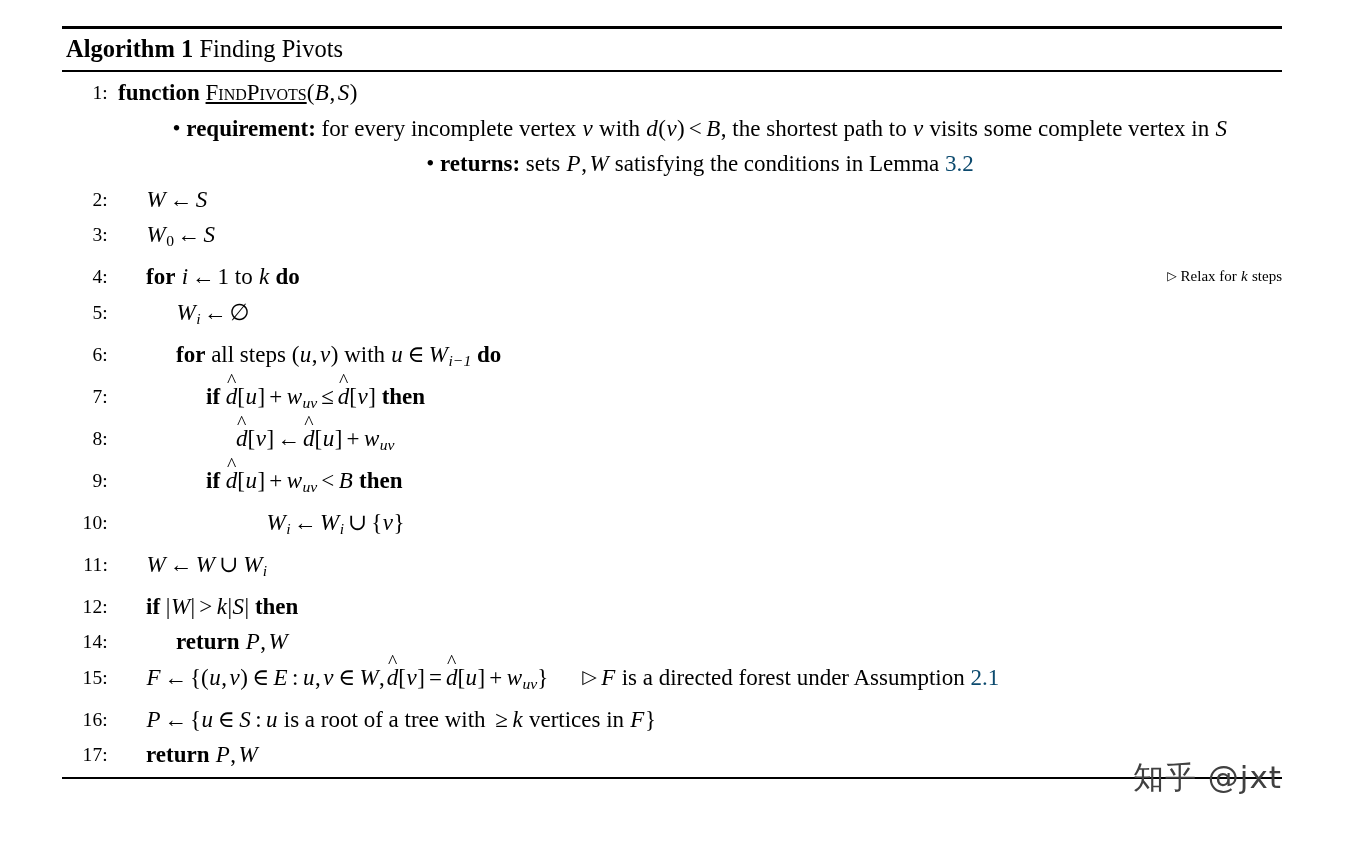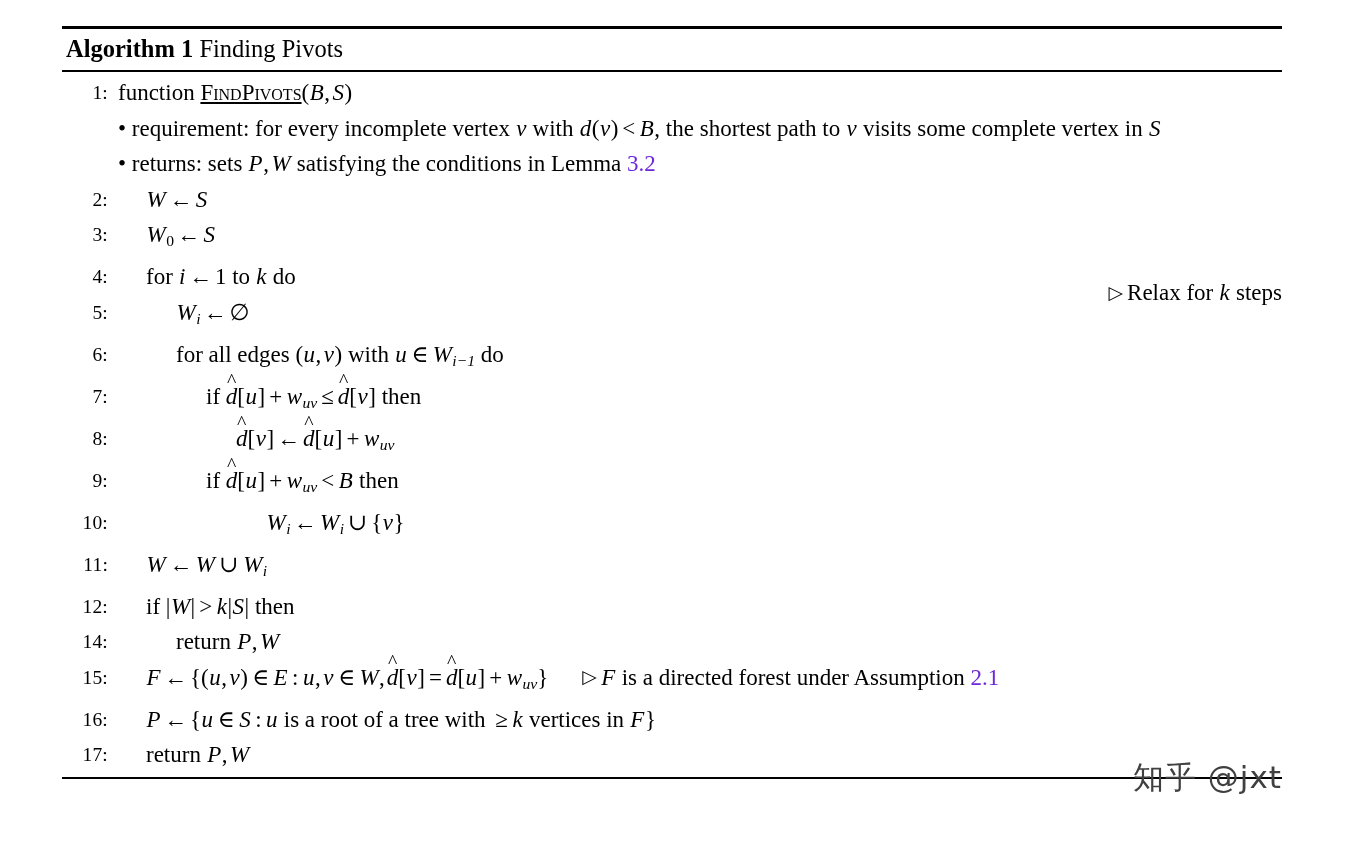--- a/index.html
+++ b/index.html
@@ -72,21 +72,21 @@
   }
 
   
   .i0 { padding-left: 10px; }
   .i1 { padding-left: 38px; }
   .i2 { padding-left: 68px; }
   .i3 { padding-left: 98px; }
   .i4 { padding-left: 128px; }
   .i5 { padding-left: 158px; }
 
-  .bold { font-weight: normal; margin-top: 29px; }
+  .bold { font-weight: bold; margin-top: 29px; }
 
   
   .mv {
     font-style: italic;
     font-family: "Liberation Serif", "DejaVu Serif", serif;
     padding: 0 0.5px;
   }
   .mvu {
     font-style: normal;
   }
@@ -137,32 +137,33 @@
     text-decoration: underline;
   }
 
   .bullet-line {
     font-size: 23px;
     line-height: 35.6px;
   }
   .bullet-block {
     padding-left: 56px;
     padding-right: 0px;
+    text-align: center;
   }
   .bullet-block .btxt { text-indent: 0; }
 
   .link {
-    color: #6d28d9;
+    color: #0c4a6e;
   }
 
   .rcomment {
     position: absolute;
     right: 0;
-    top: 16px;
-    font-size: 23px;
+    top: 0;
+    font-size: 15px;
     line-height: 35.6px;
     white-space: nowrap;
   }
   .tri {
     font-size: 0.82em;
     padding-right: 4px;
     position: relative;
     top: -0.08em;
   }
 
@@ -272,21 +273,21 @@
       <span class="lineno">5:</span>
       <span class="code i2">
         <span class="mv">W</span><sub class="sb">i</sub><span class="op">←</span><span class="mvu">∅</span>
       </span>
     </div>
 
     <div class="line">
       <span class="lineno">6:</span>
       <span class="code i2">
         <span class="bold">for</span>
-        <span>all edges</span>
+        <span>all steps</span>
         <span class="op" style="padding:0">(</span><span class="mv">u</span><span class="comma">,</span><span class="mv">v</span><span class="op" style="padding:0">)</span>
         <span>with</span>
         <span class="mv">u</span><span class="oprel">∈</span><span class="mv">W</span><sub class="sb">i−1</sub>
         <span class="bold">do</span>
       </span>
     </div>
 
     <div class="line">
       <span class="lineno">7:</span>
       <span class="code i3">

